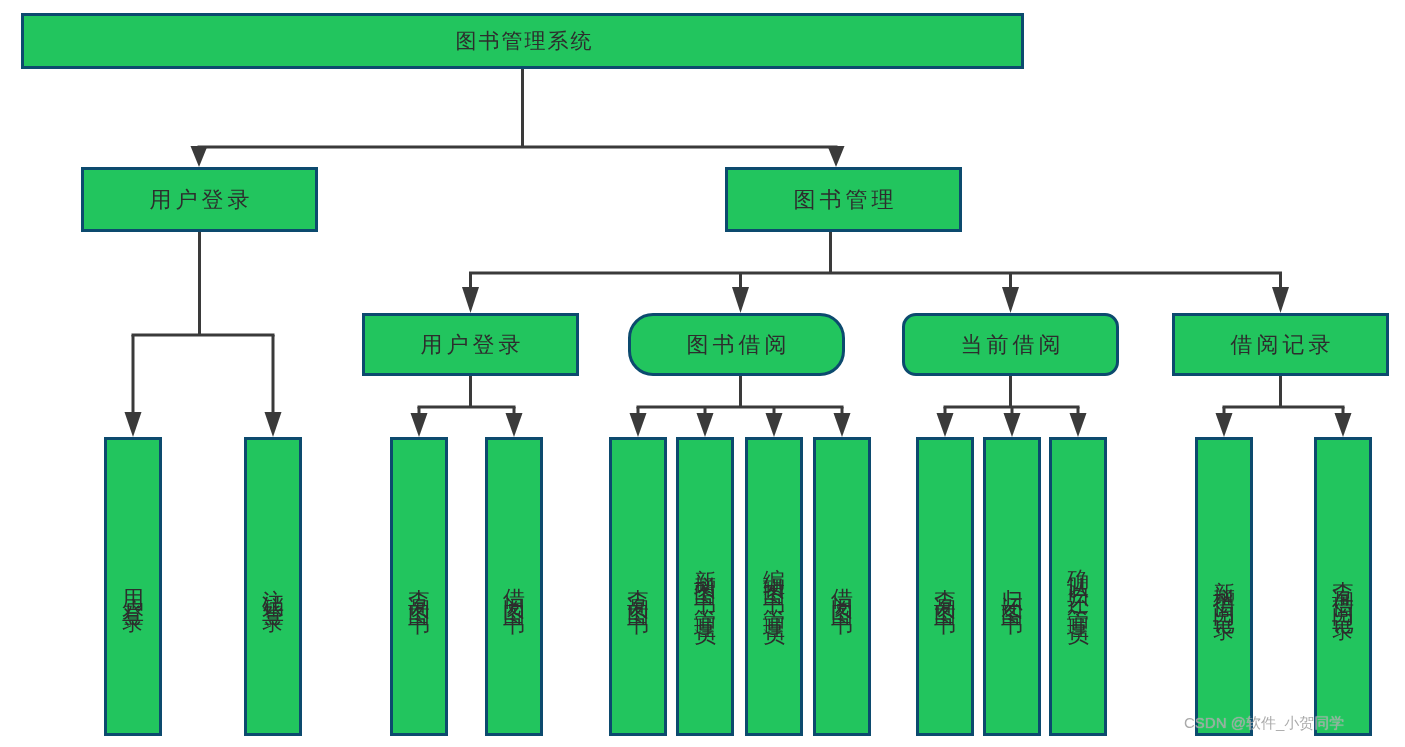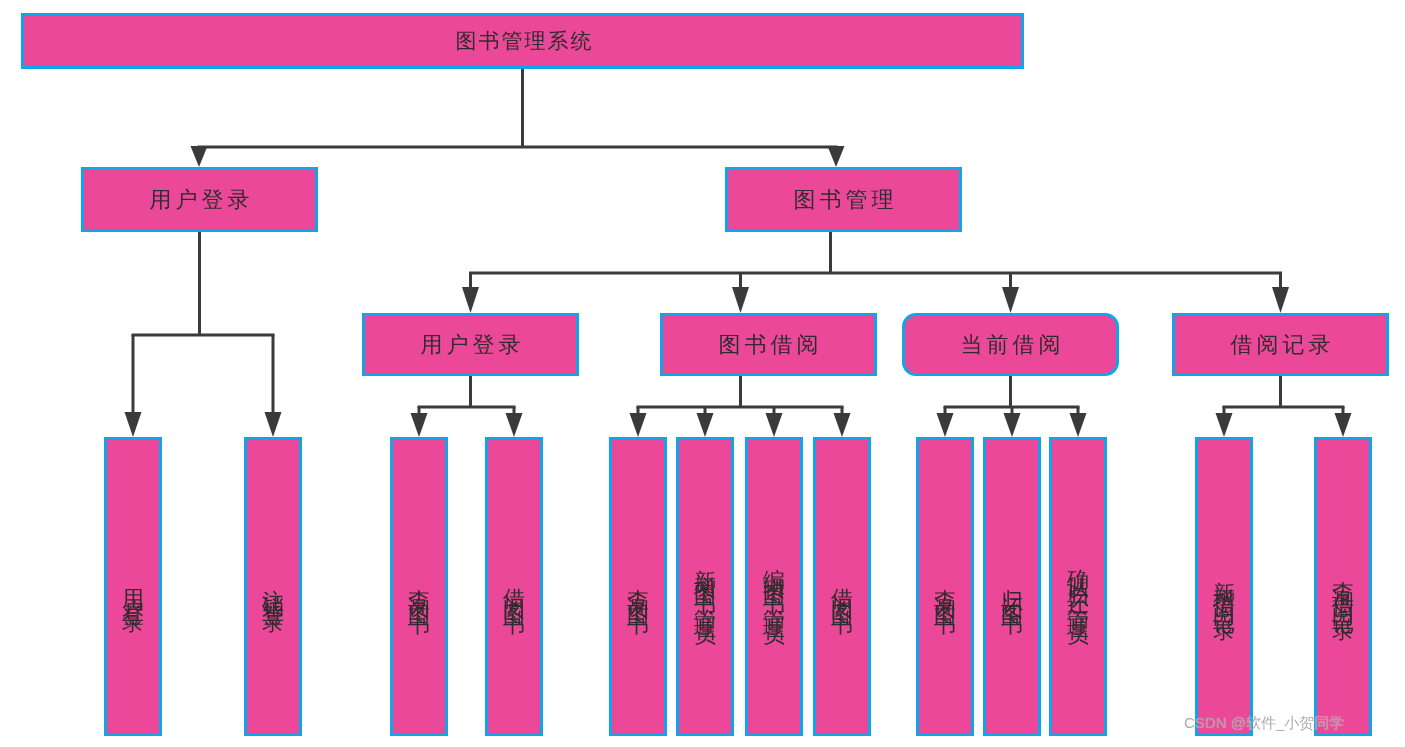--- a/index.html
+++ b/index.html
@@ -17,22 +17,22 @@
   }
   .connectors {
     position: absolute;
     left: 0;
     top: 0;
     z-index: 1;
   }
   .node {
     position: absolute;
     box-sizing: border-box;
-    border: 3px solid #0ea5e9;
-    background: #ec4899;
+    border: 3px solid #0c4a6e;
+    background: #22c55e;
     display: flex;
     align-items: center;
     justify-content: center;
     color: #2d2d2d;
     z-index: 2;
   }
   .h-node {
     font-size: 22px;
     letter-spacing: 4px;
     text-indent: 4px;
@@ -40,21 +40,21 @@
   }
   .root-node {
     left: 21px; top: 13px; width: 1003px; height: 56px;
     font-size: 21px; letter-spacing: 2px;
   }
   .n-user-login { left: 81px;  top: 167px; width: 237px; height: 65px; }
   .n-book-mgmt  { left: 712px; top: 167px; width: 237px; height: 65px; margin-left: 13px; }
 
   .l2 { top: 313px; width: 217px; height: 63px; }
   .n-new-book       { left: 362px; }
-  .n-book-borrow    { left: 660px; }
+  .n-book-borrow    { left: 628px; border-radius: 25px; }
   .n-current-borrow { left: 902px; border-radius: 14px; }
   .n-borrow-record  { left: 1172px; }
 
   .v-node {
     top: 437px;
     width: 58px;
     height: 299px;
     writing-mode: vertical-rl;
     text-orientation: upright;
     font-size: 22px;

